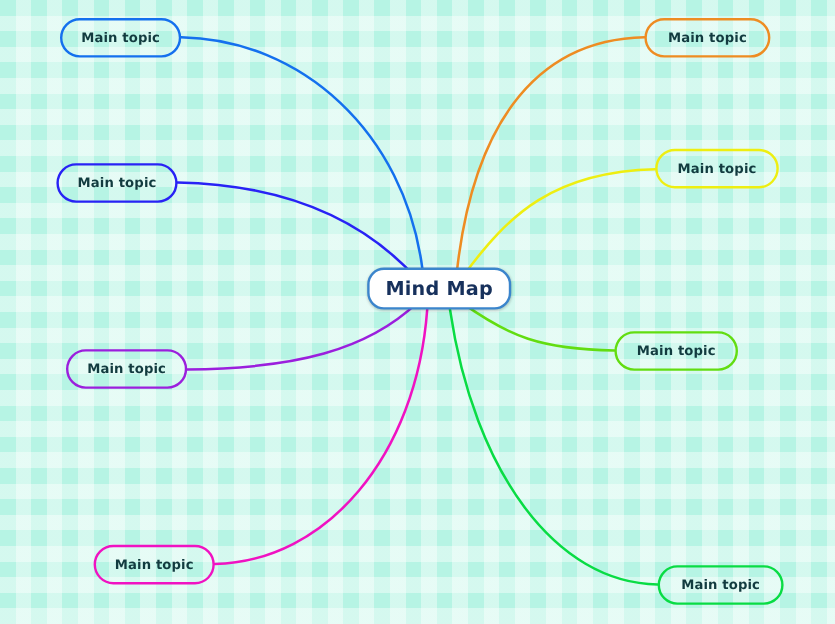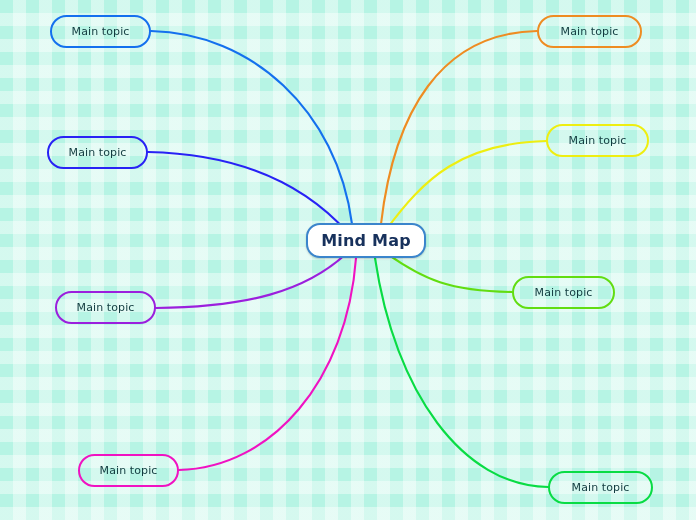--- a/index.html
+++ b/index.html
@@ -38,21 +38,21 @@
     align-items: center;
     justify-content: center;
     border-style: solid;
     border-width: 2px;
     border-radius: 999px;
     background: transparent;
     white-space: nowrap;
     user-select: none;
   }
   .node .label {
-    font-weight: normal;
+    font-weight: bold;
     font-size: 11px;
     color: #123b3f;
     letter-spacing: 0.1px;
     line-height: 1;
   }
   #root-node {
     background: #ffffff;
     border-color: #3b85cc;
     border-width: 2px;
     border-radius: 14px;

